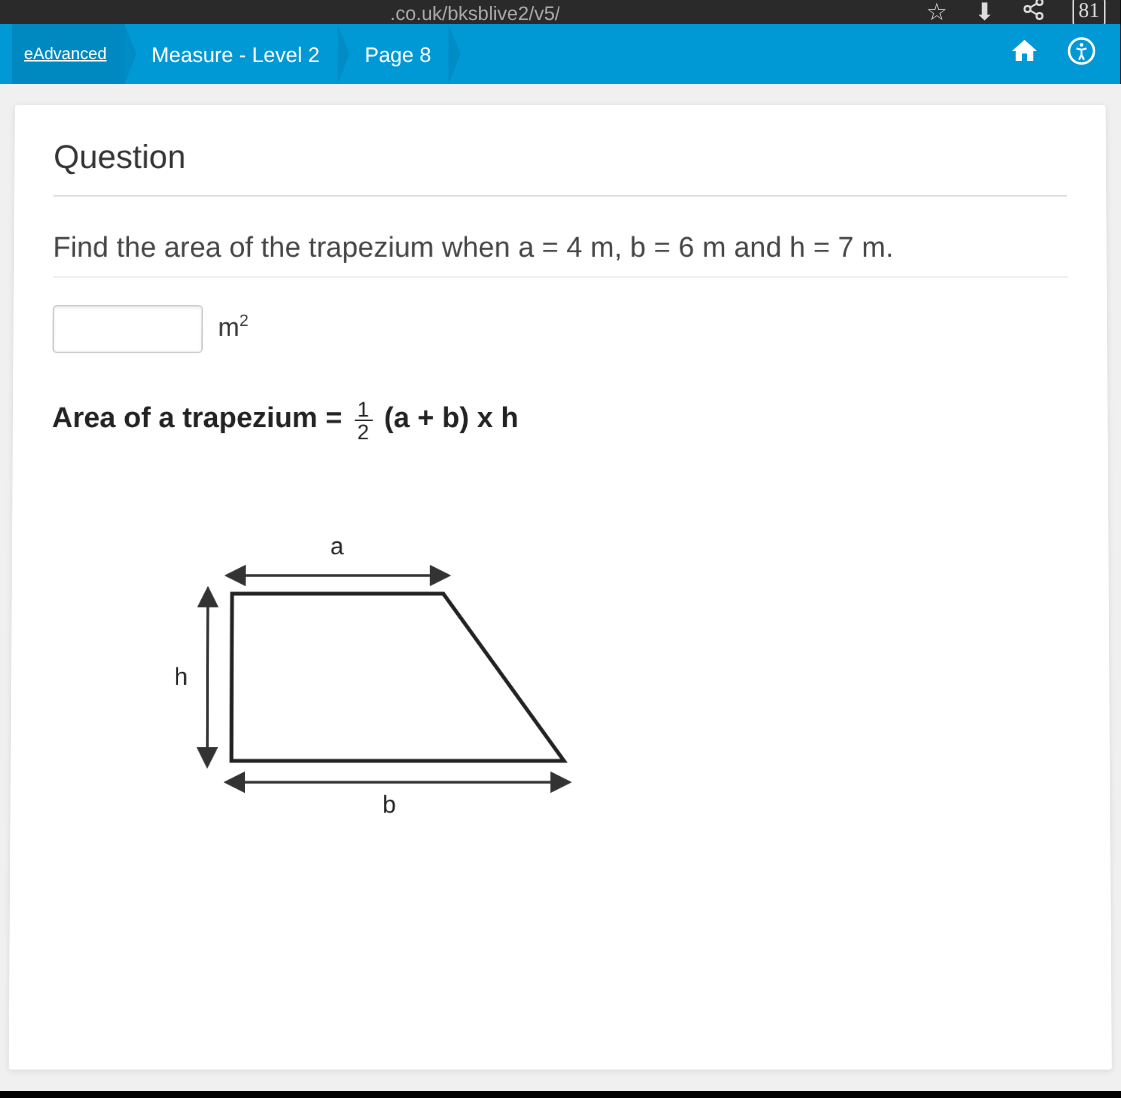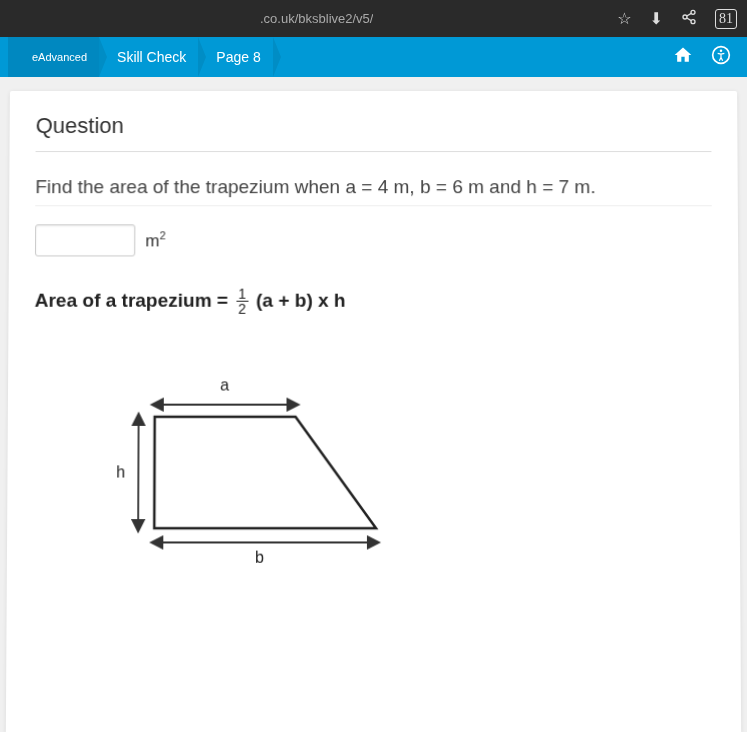--- a/index.html
+++ b/index.html
@@ -16,21 +16,21 @@
       position: relative;
     }
     .device-frame {
       width: 100%;
       height: 100%;
       background: #000;
       position: relative;
     }
     .browser-bar {
       background: #2a2a2a;
-      height: 37px;
+      height: 16px;
       display: flex;
       align-items: center;
       justify-content: flex-end;
       padding: 0 10px;
       gap: 18px;
       color: #ddd;
     }
     .url-text {
       color: #aaa;
       font-size: 13px;
@@ -66,22 +66,23 @@
     .breadcrumb-item {
       padding: 0 12px 0 18px;
       height: 40px;
       display: flex;
       align-items: center;
       position: relative;
       cursor: pointer;
     }
     .breadcrumb-item:first-child {
       background: #0088c0;
-      padding-left: 24px;
+      padding-left: 8px;
       font-size: 11px;
+      text-decoration: underline;
     }
     .breadcrumb-item::after {
       content: '';
       position: absolute;
       right: -8px;
       top: 0;
       width: 0;
       height: 0;
       border-top: 20px solid transparent;
       border-bottom: 20px solid transparent;
@@ -205,21 +206,21 @@
       </svg>
     </span>
     <span class="tab-count">81</span>
   </div>
 
   <div class="breadcrumb-bar">
     <div class="breadcrumb-item">
       <span>eAdvanced</span>
     </div>
     <div class="breadcrumb-item">
-      <span>Skill Check</span>
+      <span>Measure - Level 2</span>
     </div>
     <div class="breadcrumb-item">
       <span>Page 8</span>
     </div>
     <div class="breadcrumb-right">
       <span class="nav-icon">
         <svg width="20" height="20" viewBox="0 0 24 24" fill="#fff">
             <path d="M10 20v-6h4v6h5v-8h3L12 3 2 12h3v8z"></path>
           </svg>
       </span>

